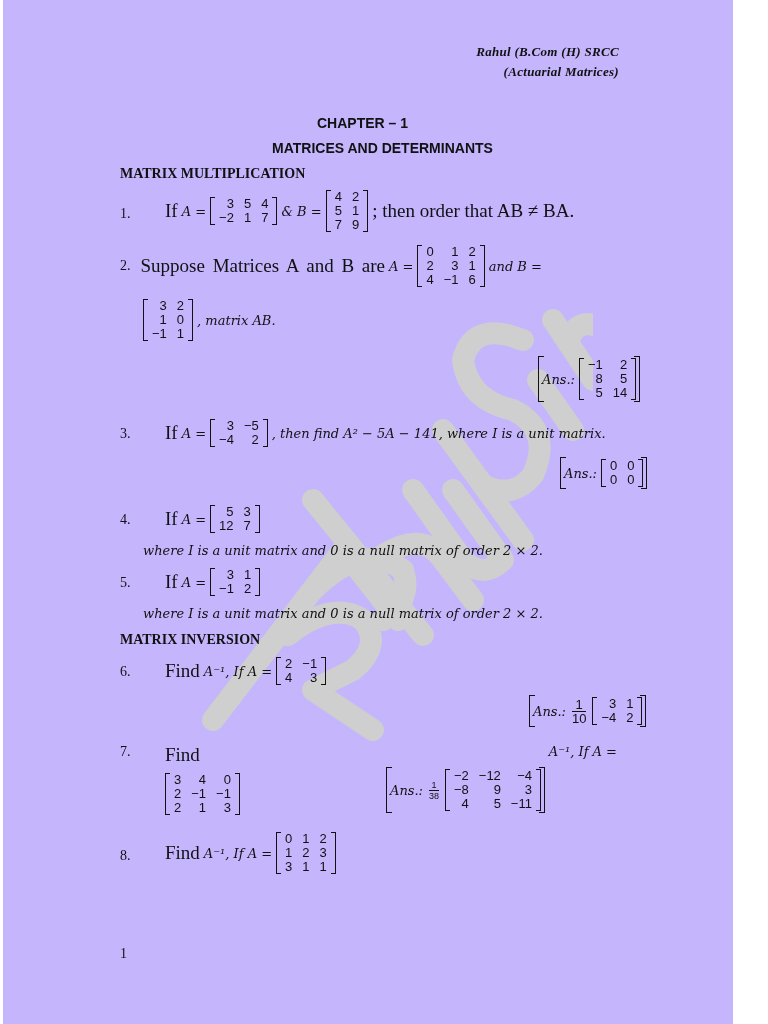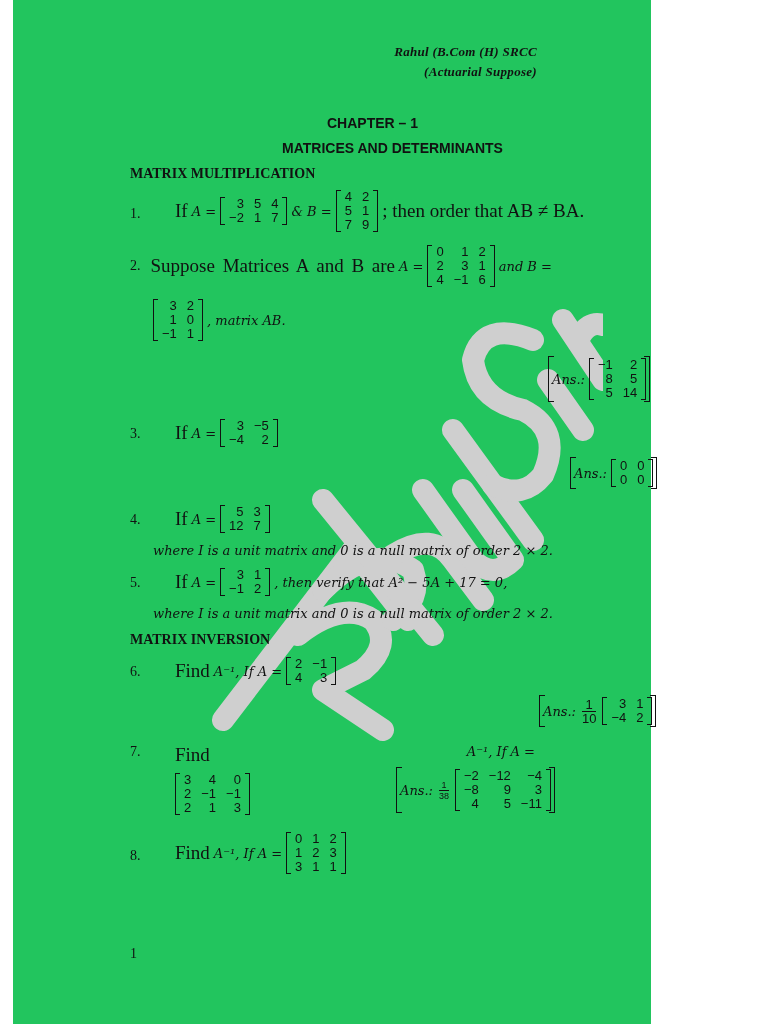--- a/index.html
+++ b/index.html
@@ -1,18 +1,18 @@
 <!DOCTYPE html>
 <html><head>
 <meta charset="utf-8">
 <style>
   html, body { margin:0; padding:0; background:#ffffff; }
   body { width:768px; height:1024px; position:relative; overflow:hidden;
          font-family:"DejaVu Serif", "Liberation Serif", serif; color:#111; }
-  .page { position:absolute; left:13px; top:0; width:638px; height:1024px; background:#22c55e; }
+  .page { position:absolute; left:3px; top:0; width:730px; height:1024px; background:#c4b5fd; }
   .abs { position:absolute; white-space:nowrap; }
   .header-line { font-family:"Liberation Serif", serif; font-style:italic; font-weight:bold;
                  font-size:13px; letter-spacing:0.3px; }
   .h-center { font-family:Liberation Sans, sans-serif; font-weight:bold; font-size:14px; }
   .section { font-family:"Liberation Serif", serif; font-weight:bold; font-size:14px; }
   .txt { font-family:"Liberation Serif", serif; font-size:19px; }
   .it { font-family:"DejaVu Serif", serif; font-style:italic; font-size:13px; }
   .num { font-family:"Liberation Serif", serif; font-size:14px; }
 
   
@@ -60,21 +60,21 @@
 
       <path d="M330 40 Q280 20 270 60 Q275 100 320 110 Q360 130 340 175 Q320 200 290 185"></path>
 
       <path d="M345 80 L380 130"></path>
 
       <path d="M360 20 L400 80 M375 40 Q385 20 400 25"></path>
     </g>
   </svg>
 
   <div class="abs header-line" style="right:114px; top:44px;">Rahul (B.Com (H) SRCC</div>
-  <div class="abs header-line" style="right:114px; top:64px;">(Actuarial Suppose)</div>
+  <div class="abs header-line" style="right:114px; top:64px;">(Actuarial Matrices)</div>
 
   <div class="abs h-center" style="left:314px; top:115px;">CHAPTER – 1</div>
   <div class="abs h-center" style="left:269px; top:140px;">MATRICES AND DETERMINANTS</div>
   <div class="abs section" style="left:117px; top:166px;">MATRIX MULTIPLICATION</div>
 
   <div class="abs num" style="left:117px; top:206px;">1.</div>
   <div class="abs row" style="left:162px; top:190px;">
     <span class="txt">If</span>
     <span class="it">A =</span>
     <span class="mat">
@@ -198,20 +198,21 @@
               <td>3</td>
               <td>−5</td>
             </tr>
       <tr>
               <td>−4</td>
               <td>2</td>
             </tr>
     </tbody>
         </table>
       </span>
+    <span class="it">, then find A² − 5A − 141, where I is a unit matrix.</span>
   </div>
   <div class="abs" style="left:557px; top:457px;">
     <span class="big"><span class="row">
       <span class="it">Ans.:</span>
       <span class="mat">
             <table>
         <tbody>
                 <tr>
                   <td>0</td>
                   <td>0</td>
@@ -258,21 +259,20 @@
               <td>3</td>
               <td>1</td>
             </tr>
       <tr>
               <td>−1</td>
               <td>2</td>
             </tr>
     </tbody>
         </table>
       </span>
-    <span class="it">, then verify that A² − 5A + 17 = 0,</span>
   </div>
   <div class="abs it" style="left:140px; top:606px;">where I is a unit matrix and 0 is a null matrix of order 2 × 2.</div>
 
   <div class="abs section" style="left:117px; top:632px;">MATRIX INVERSION</div>
 
   <div class="abs num" style="left:117px; top:664px;">6.</div>
   <div class="abs row" style="left:162px; top:657px;">
     <span class="txt">Find</span>
     <span class="it">A⁻¹, If A =</span>
     <span class="mat">

